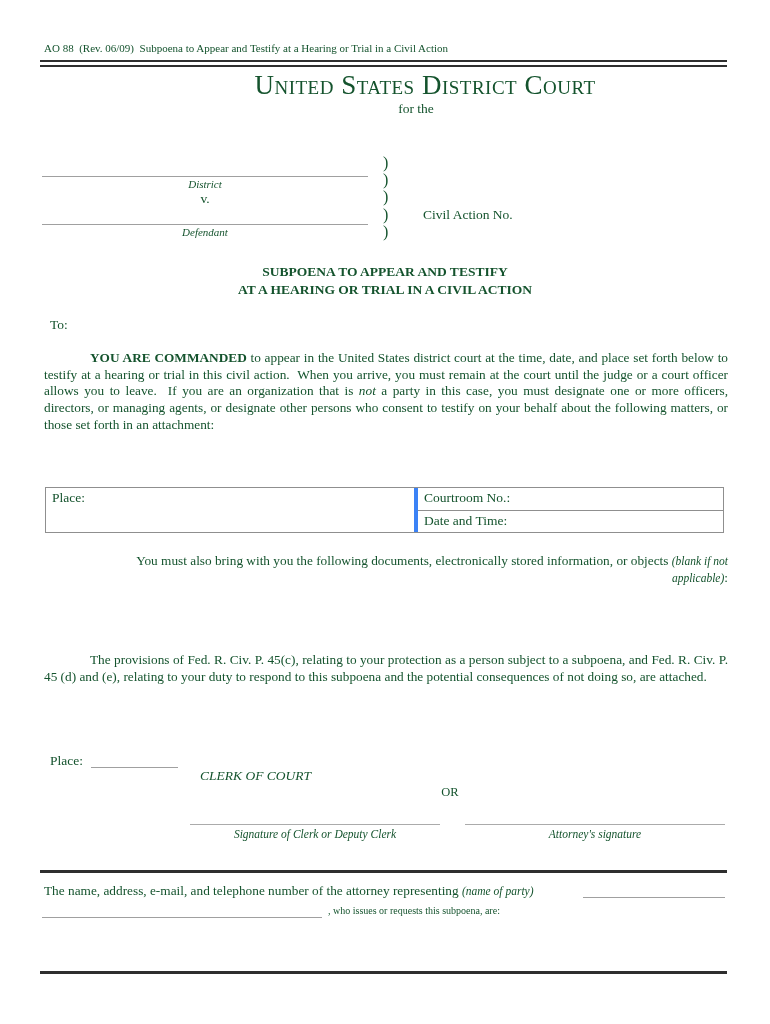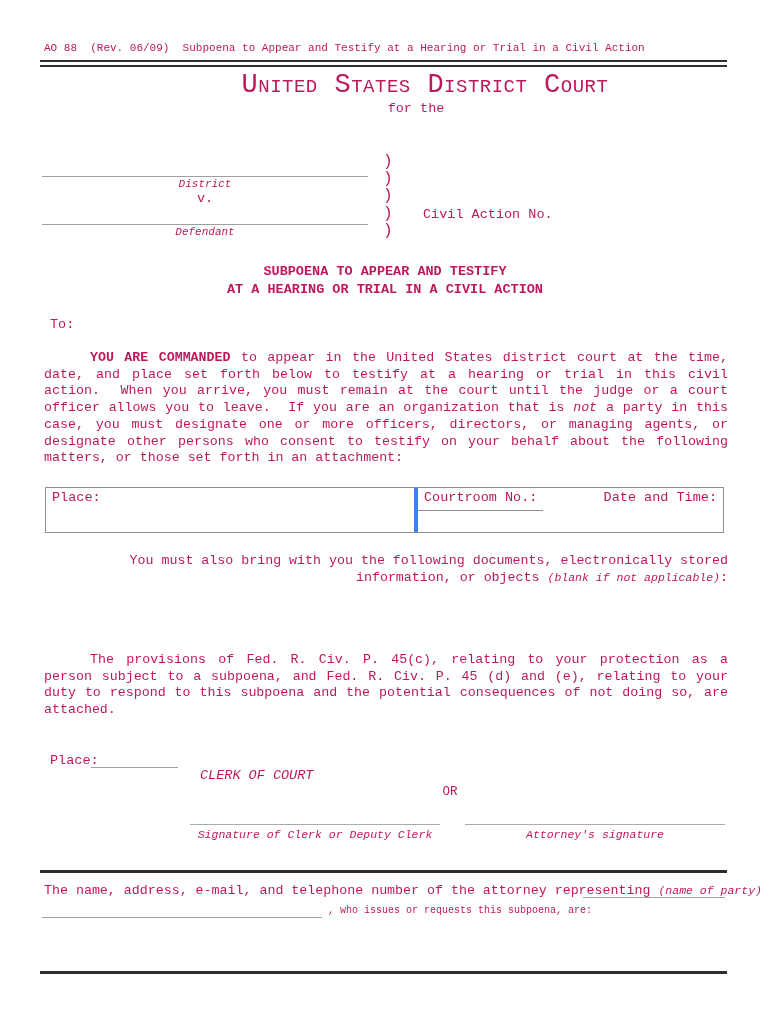--- a/index.html
+++ b/index.html
@@ -1,18 +1,18 @@
 <!DOCTYPE html>
 <html><head>
 <meta charset="utf-8">
 <style>
   html,body{margin:0;padding:0;background:#ffffff;}
   .page{
     position:relative;width:770px;height:1024px;background:#ffffff;
-    font-family:Liberation Mono, monospace;color:#be185d;overflow:hidden;
+    font-family:Liberation Serif, serif;color:#14532d;overflow:hidden;
   }
   .pre{white-space:pre-wrap;}
   
   .hdr{position:absolute;left:44px;top:42px;font-size:11px;}
   .double-rule{position:absolute;left:40px;top:60px;width:687px;height:3px;
     border-top:2px solid #2e2e2e;border-bottom:2px solid #2e2e2e;}
   
   .court-title{position:absolute;left:0;top:70px;width:770px;text-align:center;
     font-variant:small-caps;font-size:27px;letter-spacing:0.5px;margin-left:40px;}
   .court-sub{position:absolute;left:0;top:101px;width:770px;text-align:center;font-size:13.5px;padding-left:31px;}
@@ -29,21 +29,21 @@
   .to-label{position:absolute;left:50px;top:317px;font-size:13.5px;}
   
   .para{position:absolute;left:44px;width:684px;font-size:13.3px;text-align:justify;
     text-indent:46px;line-height:16.7px;}
   .para .it{font-style:italic;}
   .small-it{font-style:italic;font-size:11.5px;}
   
   .loc-table{position:absolute;left:45px;top:487px;width:679px;height:46px;
     border:1px solid #8f8f8f;display:flex;box-sizing:border-box;font-size:13.5px;}
   .loc-left{width:372px;border-right:4px solid #3b82f6;padding:2px 6px;box-sizing:border-box;}
-  .loc-right{flex:1;display:flex;text-align:right;}
+  .loc-right{flex:1;display:flex;flex-direction:column;}
   .loc-row1{height:23px;border-bottom:1px solid #8f8f8f;padding:2px 6px;box-sizing:border-box;}
   .loc-row2{flex:1;padding:2px 6px;box-sizing:border-box;}
   
   .date-label{position:absolute;left:50px;top:753px;font-size:13.5px;}
   .date-line{left:91px;top:752px;width:87px;height:15px;}
   .clerk{position:absolute;left:200px;top:768px;font-style:italic;font-size:13.5px;text-align:center;}
   .or{position:absolute;left:430px;top:785px;width:40px;text-align:center;font-size:12.5px;}
   .sig-line-l{left:190px;top:809px;width:250px;height:15px;border-bottom:1px solid #ababab;}
   .sig-line-r{left:465px;top:809px;width:260px;height:15px;border-bottom:1px solid #ababab;}
   .sig-cap{position:absolute;top:828px;text-align:center;font-style:italic;font-size:11.5px;}

